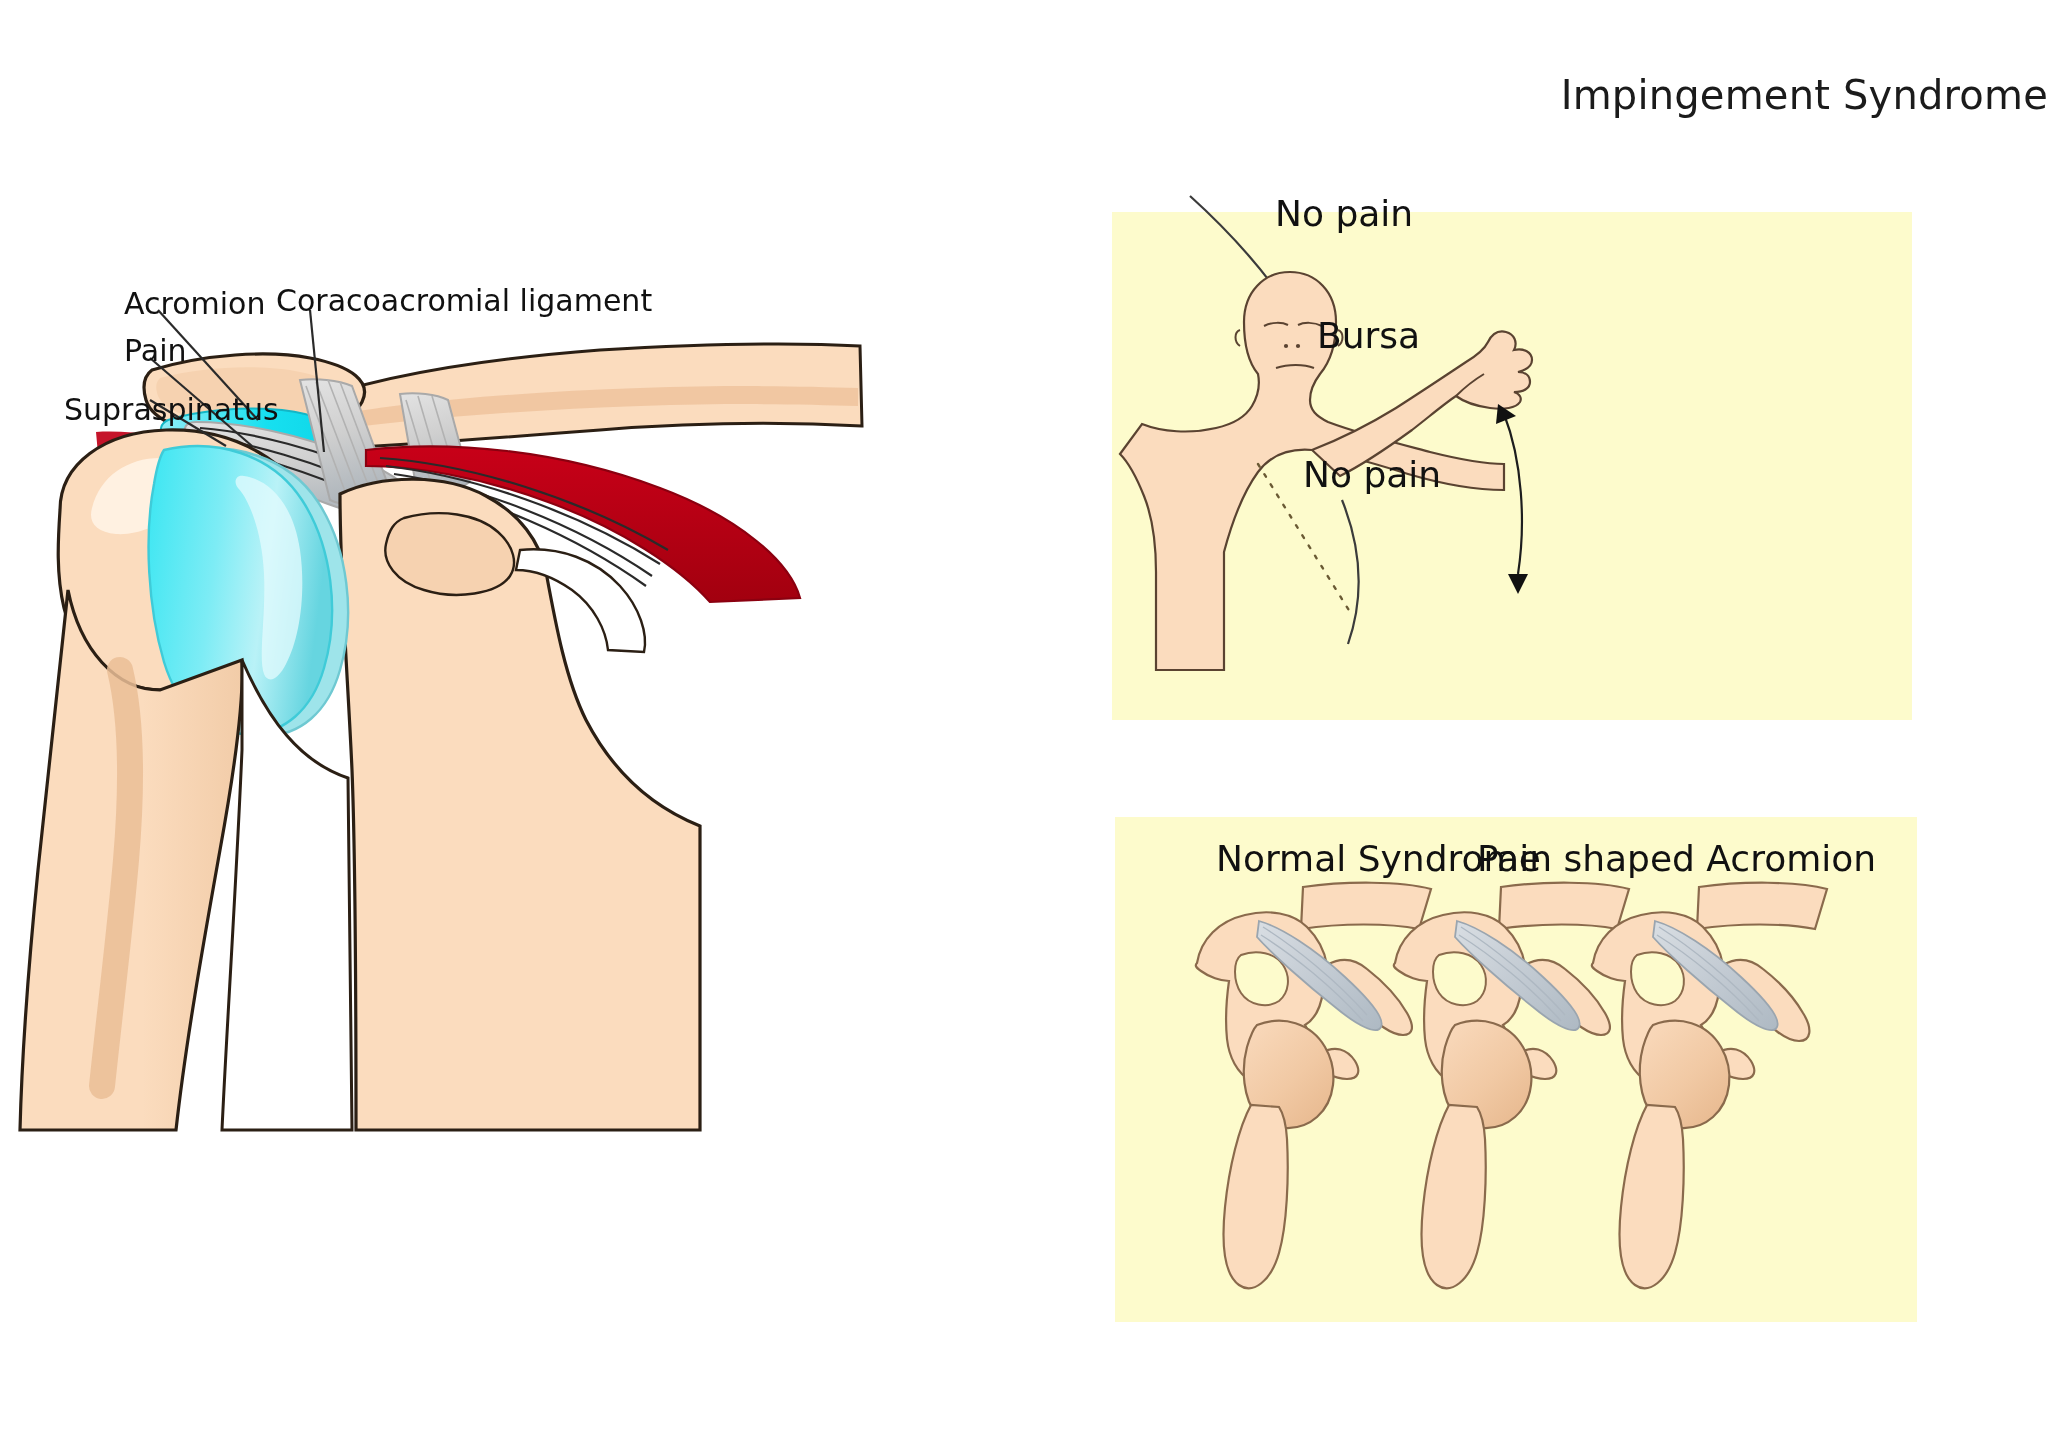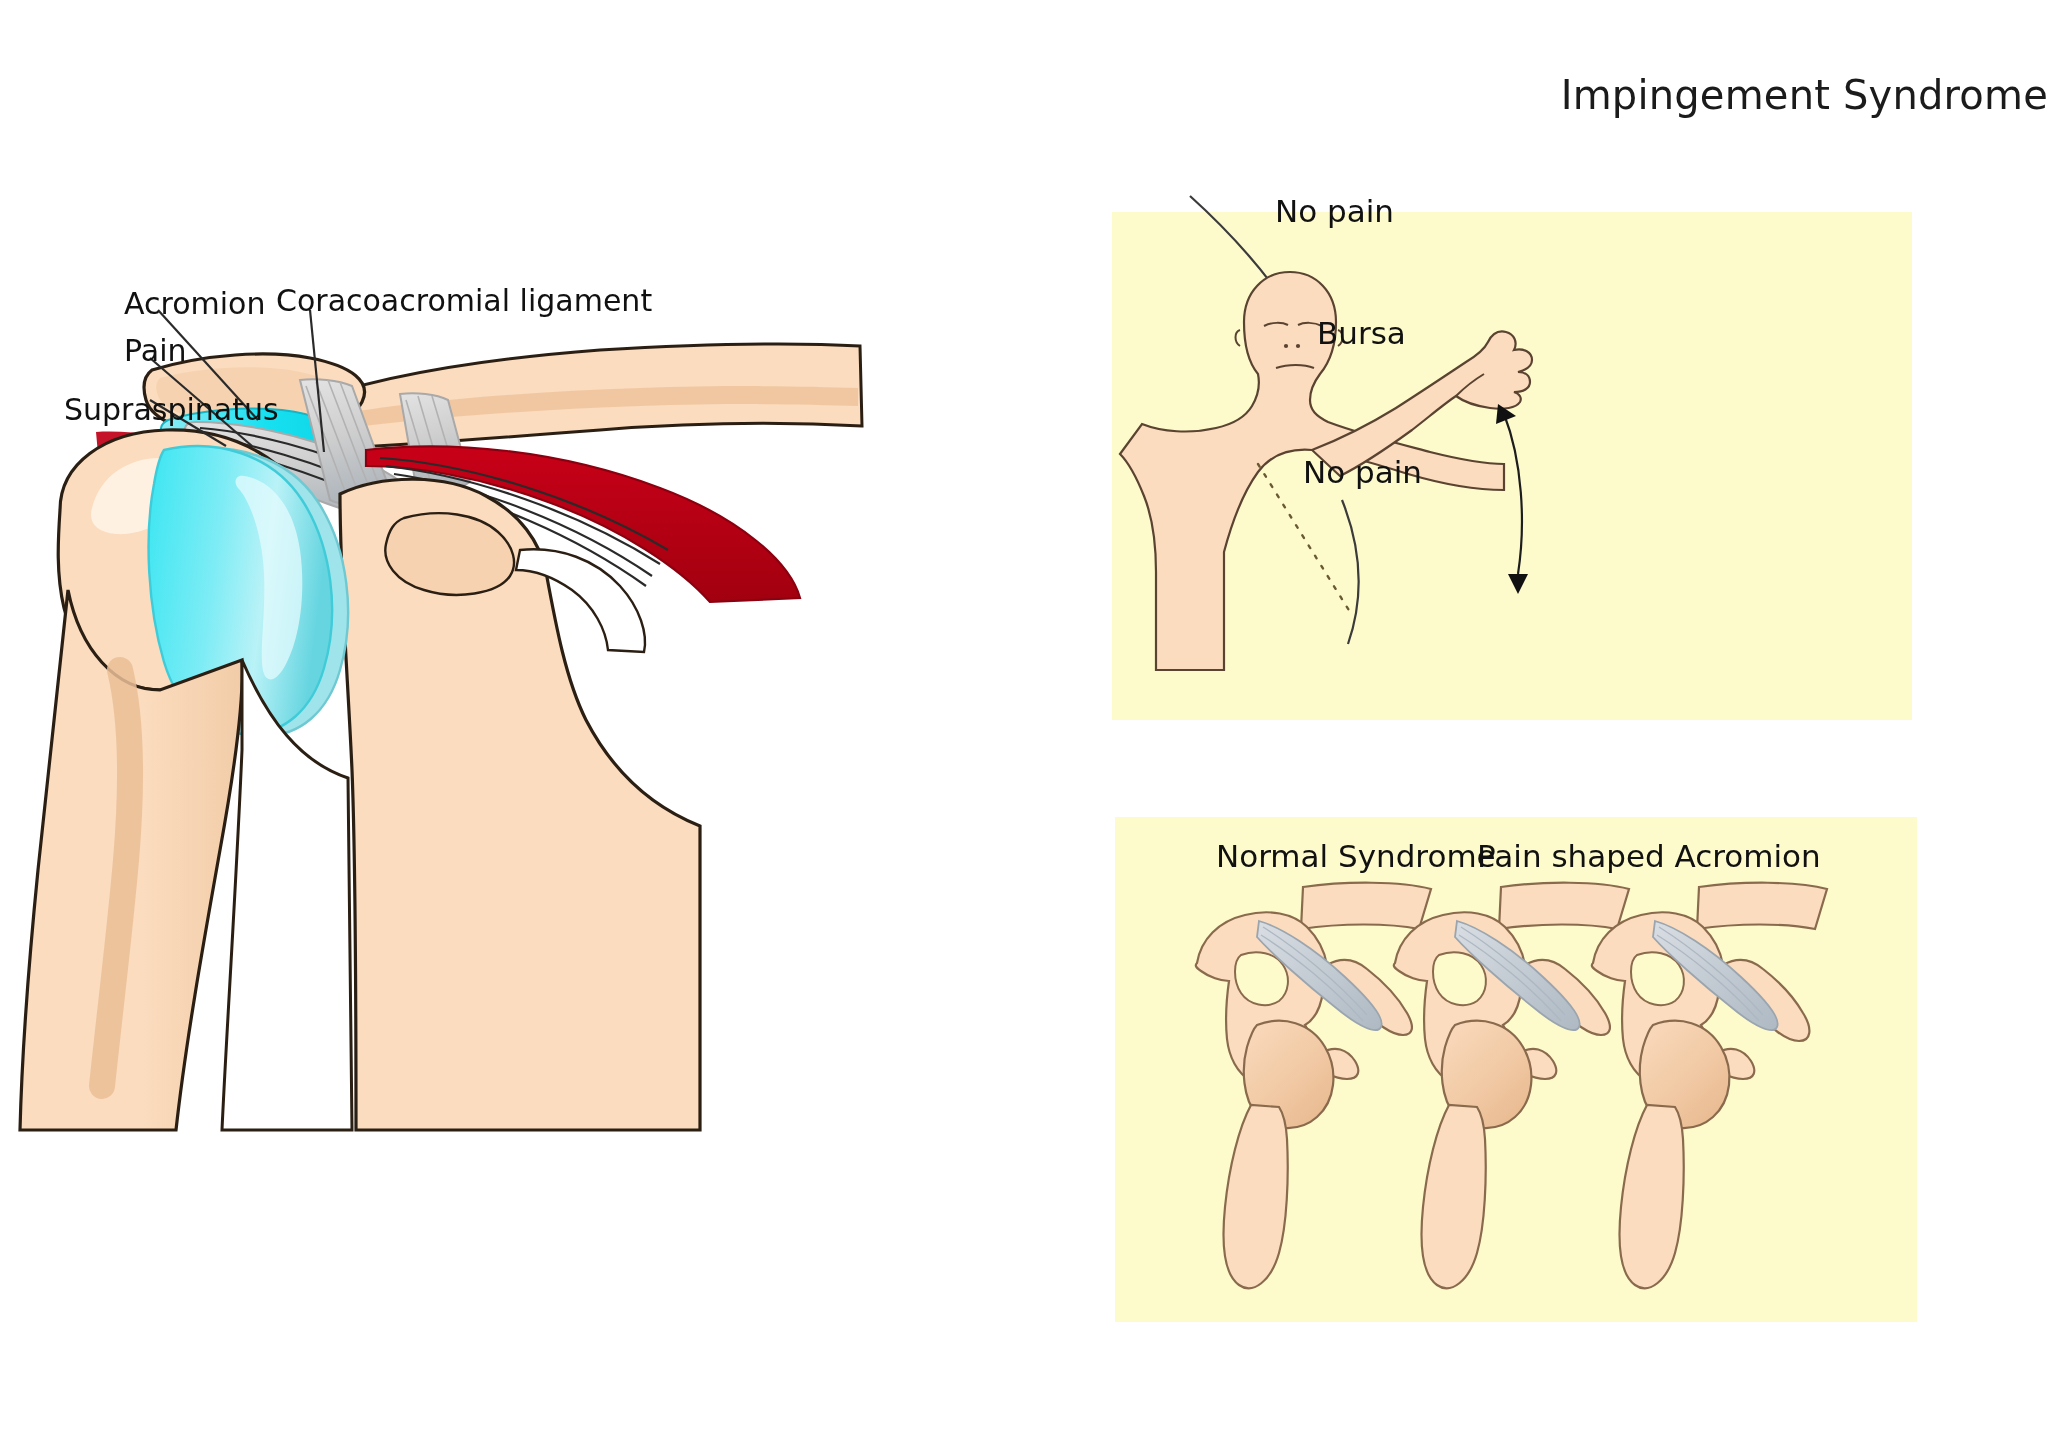--- a/index.html
+++ b/index.html
@@ -4,21 +4,21 @@
 <style>
   html,body{margin:0;padding:0;background:#ffffff;}
   body{width:2048px;height:1448px;position:relative;overflow:hidden;
        font-family:"DejaVu Sans","Liberation Sans",sans-serif;color:#1a1a1a;}
   #root{position:absolute;left:0;top:0;width:2048px;height:1448px;}
   .title{position:absolute;left:0;top:72px;width:2048px;text-align:right;
          font-size:40px;font-weight:400;letter-spacing:.2px;color:#1b1b1b;}
   .panel{position:absolute;background:#FDFBCC;}
   #panel-motion{left:1112px;top:212px;width:800px;height:508px;}
   #panel-acromion{left:1115px;top:817px;width:802px;height:505px;}
-  .panel-label{position:absolute;font-size:31px;color:#111;white-space:nowrap;}
+  .panel-label{position:absolute;font-size:36px;color:#111;white-space:nowrap;}
   .lbl{position:absolute;font-size:30px;color:#111;white-space:nowrap;}
   svg{position:absolute;left:0;top:0;overflow:visible;}
   .ln{fill:none;stroke:#2a2a2a;stroke-width:2.2;}
 </style>
 </head>
 <body>
 
 <div id="root">
 
   <div class="title">Impingement Syndrome</div>

